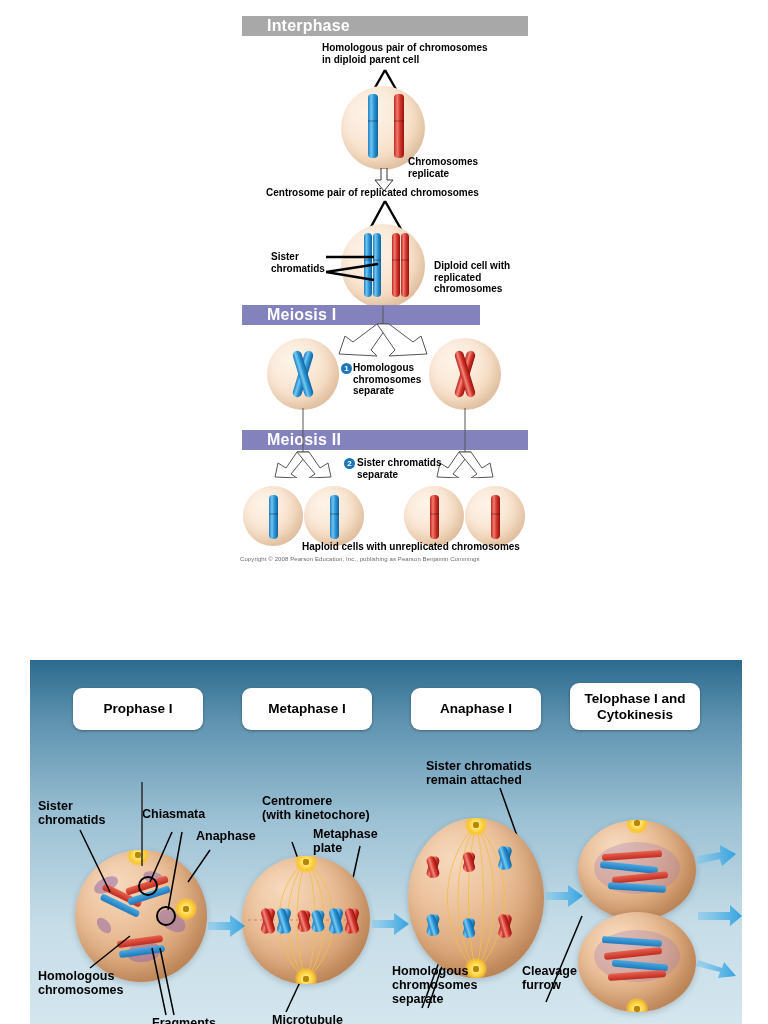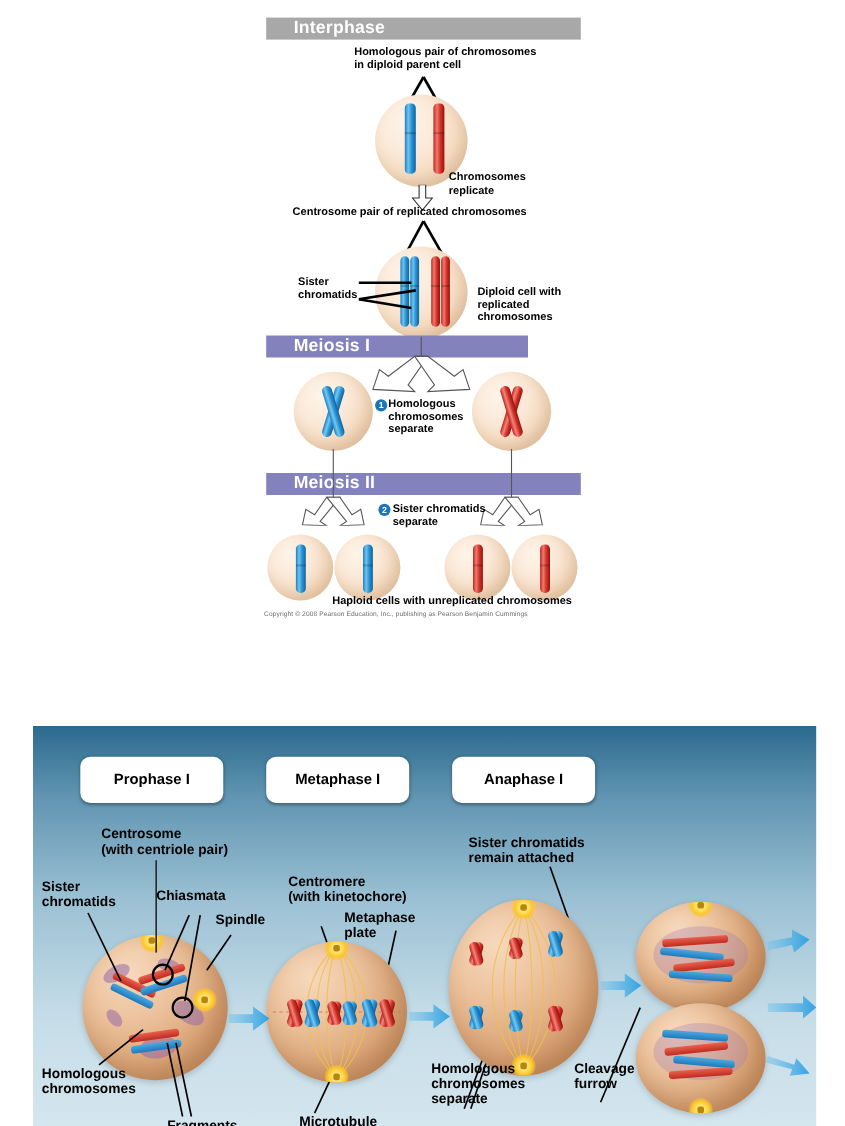--- a/index.html
+++ b/index.html
@@ -305,45 +305,45 @@
     <div class="lbl f10" style="left:281px; top:541px; width:260px; text-align:center;">Haploid cells with unreplicated chromosomes</div>
 
     <div class="copyright" style="left:240px; top:556px; width:300px;">Copyright © 2008 Pearson Education, Inc., publishing as Pearson Benjamin Cummings</div>
   </div>
 
   <div id="bottom-panel">
 
     <div class="stage-box" style="left:43px; top:28px; width:130px; height:42px;">Prophase I</div>
     <div class="stage-box" style="left:212px; top:28px; width:130px; height:42px;">Metaphase I</div>
     <div class="stage-box" style="left:381px; top:28px; width:130px; height:42px;">Anaphase I</div>
+    <div class="stage-box" style="left:540px; top:23px; width:130px; height:47px; white-space:pre-line;">Telophase I and
+Cytokinesis</div>
 
     <div class="bcell" style="left:45px; top:190px; width:132px; height:132px;">
       <div class="nucfrag" style="left:18px; top:28px; width:26px; height:14px; transform:rotate(-28deg);"></div>
       <div class="nucfrag" style="left:68px; top:22px; width:22px; height:12px; transform:rotate(18deg);"></div>
       <div class="nucfrag" style="left:82px; top:62px; width:30px; height:18px; transform:rotate(35deg);"></div>
       <div class="nucfrag" style="left:52px; top:92px; width:34px; height:20px; transform:rotate(-10deg);"></div>
       <div class="nucfrag" style="left:20px; top:70px; width:18px; height:11px; transform:rotate(50deg);"></div>
       <div class="chrom-s red" style="left:26px; top:42px; width:42px; height:7px; transform:rotate(26deg);"></div>
       <div class="chrom-s blue" style="left:24px; top:52px; width:42px; height:7px; transform:rotate(26deg);"></div>
       <div class="chrom-s red" style="left:50px; top:32px; width:44px; height:7px; transform:rotate(-18deg);"></div>
       <div class="chrom-s blue" style="left:52px; top:42px; width:44px; height:7px; transform:rotate(-18deg);"></div>
       <div class="chrom-s red" style="left:42px; top:88px; width:46px; height:7px; transform:rotate(-8deg);"></div>
       <div class="chrom-s blue" style="left:44px; top:98px; width:46px; height:7px; transform:rotate(-8deg);"></div>
       <div class="star" style="left:52px; top:-6px;"></div>
       <div class="star" style="left:100px; top:48px;"></div>
     </div>
     <div class="circle-mark" style="left:108px; top:216px; width:20px; height:20px;"></div>
     <div class="circle-mark" style="left:126px; top:246px; width:20px; height:20px;"></div>
 
-    <div class="blbl" style="left:62px; top:92px; width:165px; white-space:pre-line;">Centrosome
-(with centriole pair)</div>
     <div class="blbl" style="left:8px; top:140px; width:82px; white-space:pre-line;">Sister
 chromatids</div>
     <div class="blbl" style="left:112px; top:148px; width:96px;">Chiasmata</div>
-    <div class="blbl" style="left:166px; top:170px; width:72px;">Spindle</div>
+    <div class="blbl" style="left:166px; top:170px; width:72px;">Anaphase</div>
     <div class="blbl" style="left:8px; top:310px; width:120px; white-space:pre-line;">Homologous
 chromosomes</div>
     <div class="blbl" style="left:122px; top:357px; width:110px; white-space:pre-line;">Fragments
 of nuclear</div>
 
     <svg style="position:absolute;left:0;top:0;width:712px;height:379px;pointer-events:none;">
 
       <line x1="112" y1="122" x2="112" y2="206" stroke="#2a2a2a" stroke-width="1.5"></line>
 
       <line x1="50" y1="170" x2="80" y2="232" stroke="#000" stroke-width="1.5"></line>

